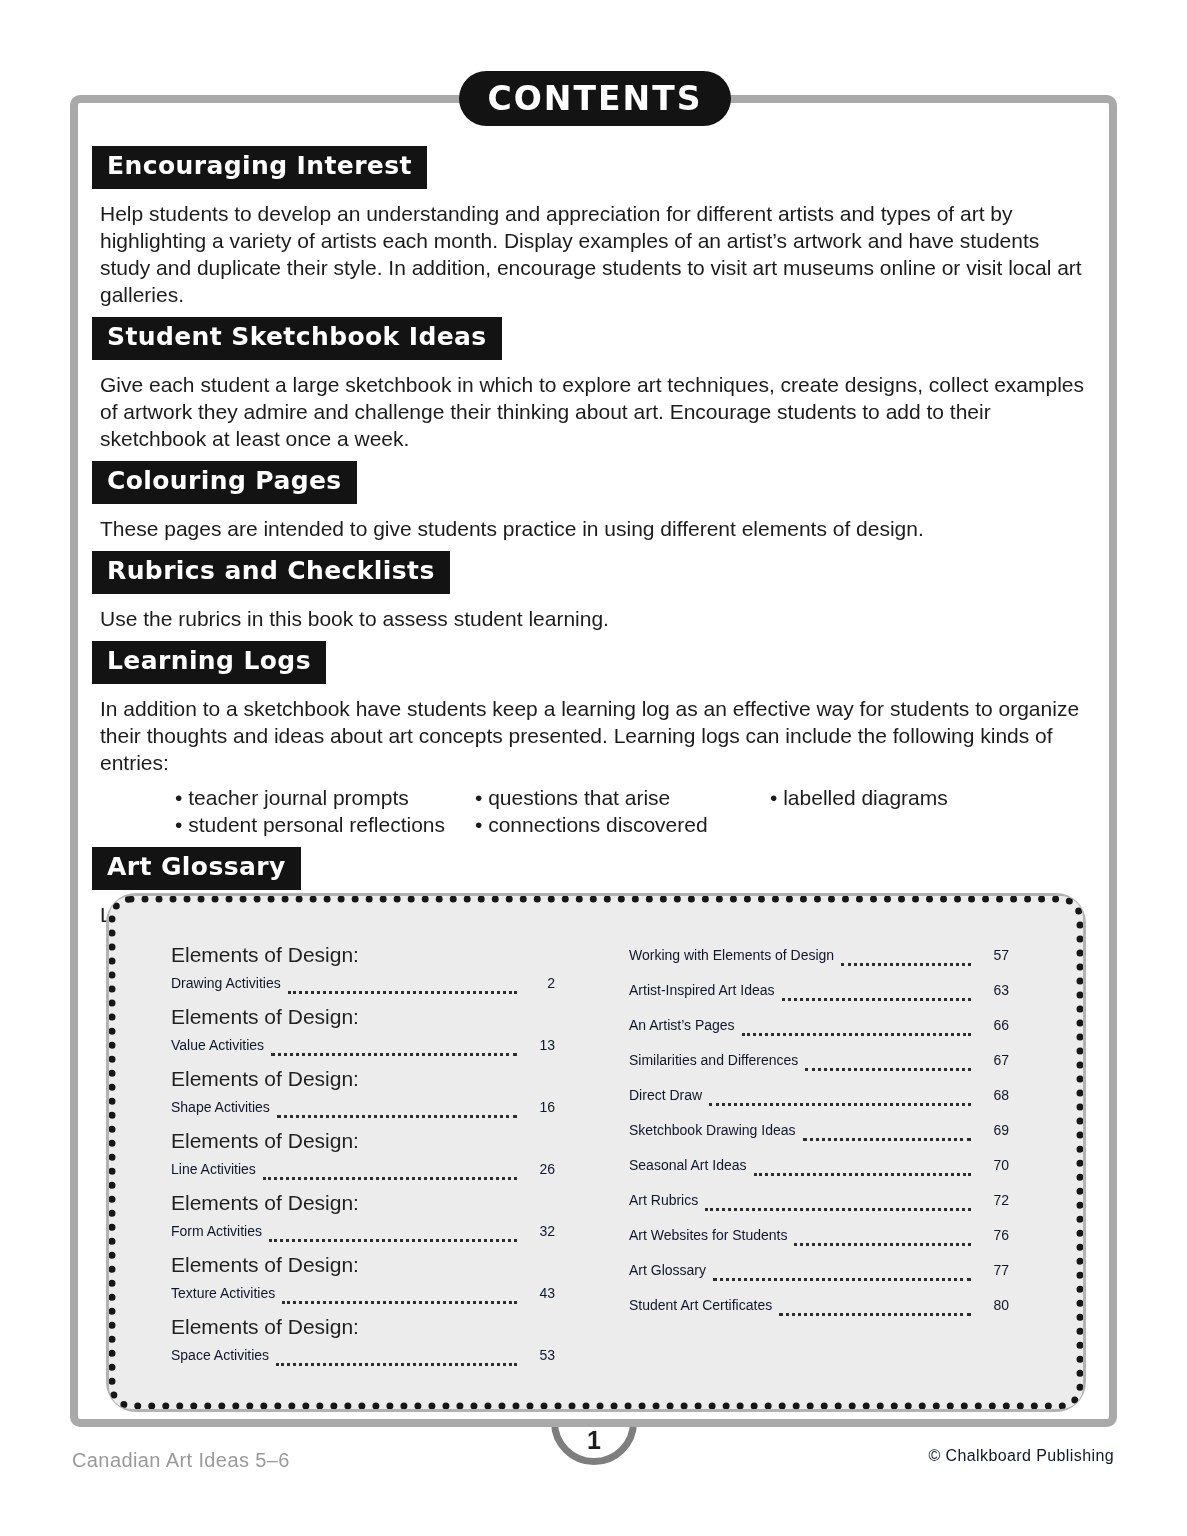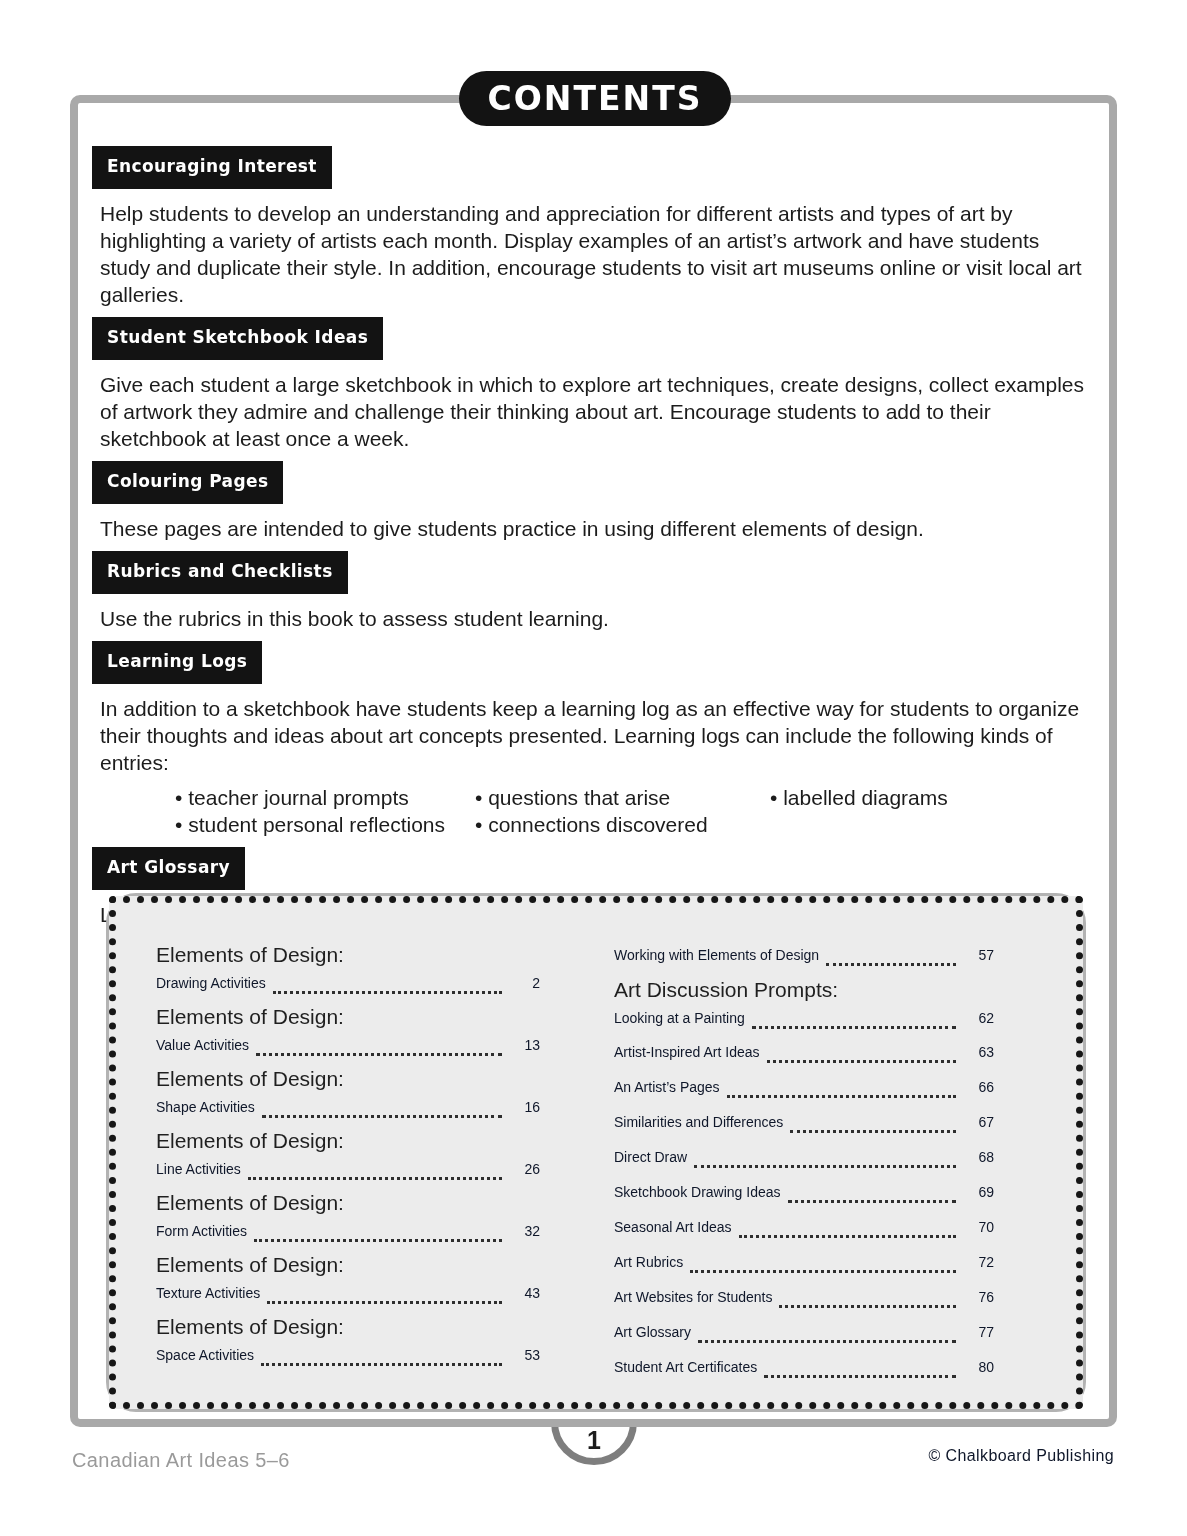--- a/index.html
+++ b/index.html
@@ -16,37 +16,37 @@
                  background:#131313;border-radius:28px;z-index:6;
                  display:flex;align-items:center;justify-content:center;text-align:center;}
   .contents-pill span{color:#ffffff;font-family:"DejaVu Sans",sans-serif;
                  font-weight:800;font-size:33px;letter-spacing:2px;}
 
   
   .content{position:absolute;left:92px;top:146px;width:1002px;z-index:2;}
   .section{margin-bottom:9px;}
   .sec-head-box{display:inline-block;background:#131313;color:#ffffff;
                 padding:6px 15px 9px;font-family:"DejaVu Sans",sans-serif;
-                font-weight:800;font-size:17px;line-height:28px;letter-spacing:.4px;}
+                font-weight:800;font-size:25px;line-height:28px;letter-spacing:.4px;}
   .body{font-size:21px;line-height:27px;color:#1c1c1c;margin:11px 0 0 8px;width:992px;}
 
   
   .bullets{display:flex;margin:8px 0 0 83px;}
   .bullet-col{display:flex;flex-direction:column;}
   .bullet-col.c1{width:300px;}
   .bullet-col.c2{width:295px;}
   .bullet-item{font-size:21px;line-height:27px;color:#1c1c1c;}
   .bullet-item::before{content:"\2022\00a0";}
 
   
   .toc-outer{position:absolute;left:106px;top:893px;width:980px;height:519px;
              background:#b3b3b3;border-radius:30px;box-sizing:border-box;padding:3px;z-index:2;}
   .toc-inner{width:100%;height:100%;box-sizing:border-box;background:#ececec;
-             border:7px dotted #161616;border-radius:4px;
-             padding:38px 25px 20px 40px;display:flex;}
+             border:7px dotted #161616;border-radius:22px;
+             padding:38px 25px 20px 55px;display:flex;}
   .toc-col{display:flex;flex-direction:column;}
   .toc-col.left{width:384px;margin-right:74px;}
   .toc-col.right{width:380px;}
   .toc-entry{margin-bottom:6px;}
   .toc-entry.single{margin-bottom:7px;}
   .toc-title{font-size:21px;line-height:28px;color:#1f1f1f;}
   .toc-line{display:flex;font-size:14px;line-height:28px;color:#0f172a;}
   .toc-item{white-space:nowrap;}
   .leader{flex:1 1 auto;border-bottom:3px dotted #2e2e2e;height:22px;margin:0 10px 0 7px;}
   .toc-page{min-width:28px;text-align:right;}
@@ -184,28 +184,20 @@
       </div>
 
       <div class="toc-col right">
         <div class="toc-entry single">
           <div class="toc-line">
               <span class="toc-item">Working with Elements of Design</span>
               <span class="leader"></span>
               <span class="toc-page">57</span>
             </div>
         </div>
-        <div class="toc-entry">
-          <div class="toc-title">Art Discussion Prompts:</div>
-          <div class="toc-line">
-              <span class="toc-item">Looking at a Painting</span>
-              <span class="leader"></span>
-              <span class="toc-page">62</span>
-            </div>
-        </div>
         <div class="toc-entry single">
           <div class="toc-line">
               <span class="toc-item">Artist-Inspired Art Ideas</span>
               <span class="leader"></span>
               <span class="toc-page">63</span>
             </div>
         </div>
         <div class="toc-entry single">
           <div class="toc-line">
               <span class="toc-item">An Artist’s Pages</span>

